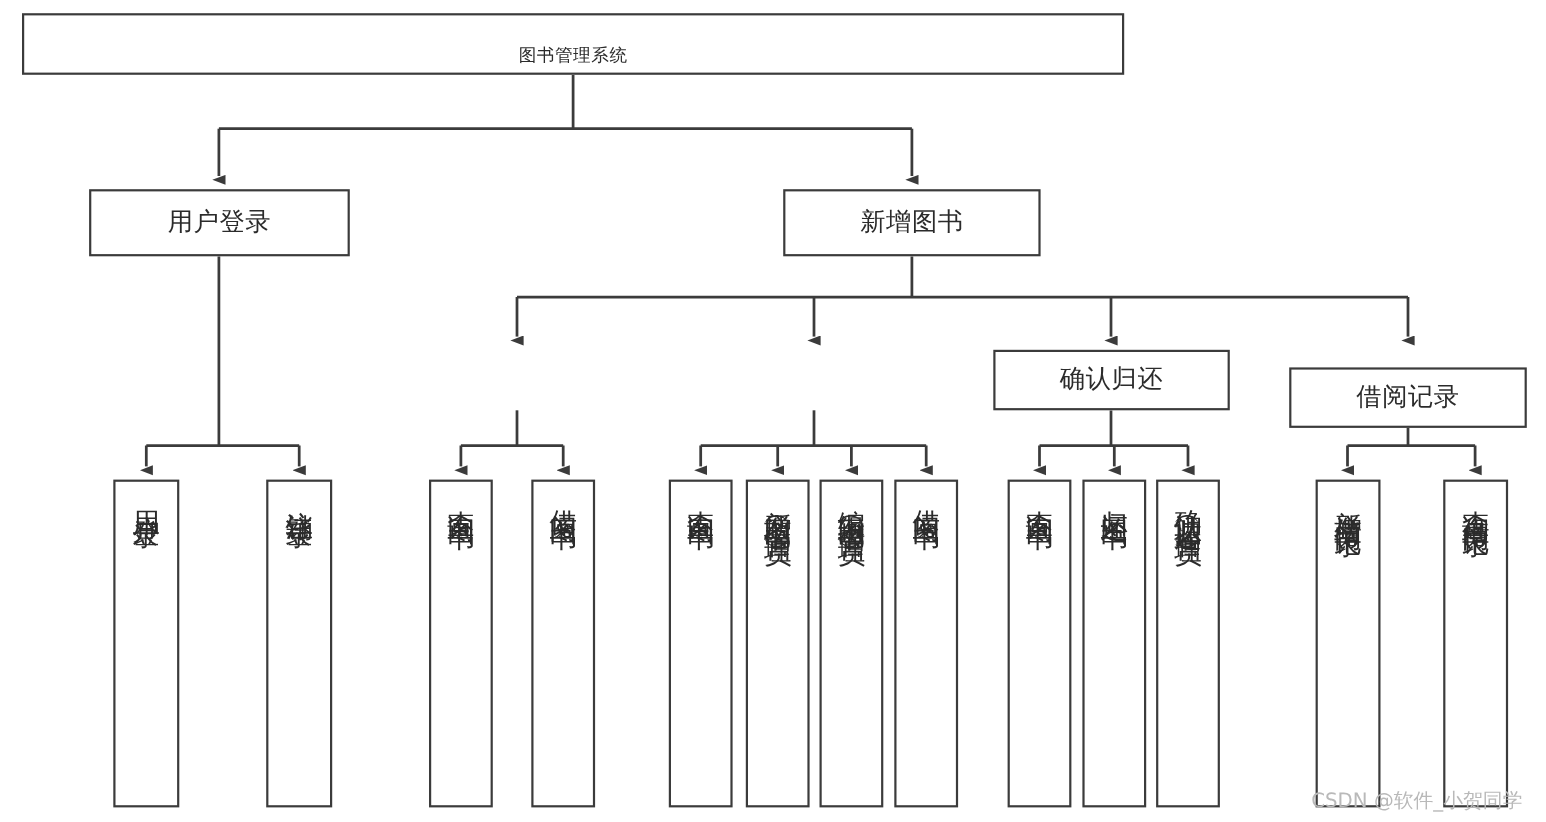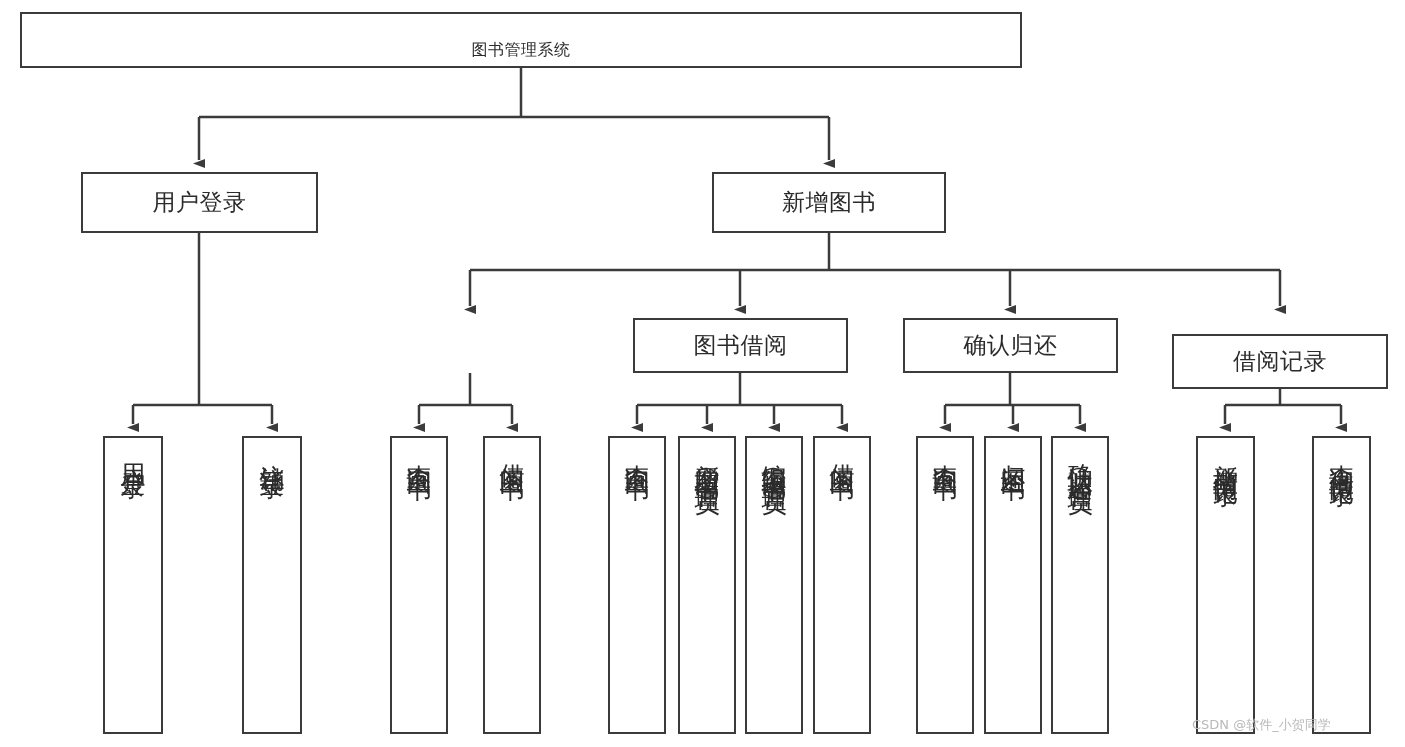--- a/index.html
+++ b/index.html
@@ -61,21 +61,21 @@
     writing-mode: vertical-rl;
     text-orientation: upright;
     font-size: 25px;
     line-height: 1.0;
     letter-spacing: 4px;
     white-space: nowrap;
   }
   #watermark {
     position: absolute;
     color: #b9b9b9;
-    font-size: 13px;
+    font-size: 18px;
     white-space: nowrap;
     z-index: 5;
     font-family: "DejaVu Sans", "Liberation Sans", sans-serif;
   }
 </style>
 </head>
 <body>
 
 <div id="canvas">
 
@@ -137,23 +137,20 @@
 
   <div class="node horiz" style="left:81px; top:172px; width:237px; height:61px;">
     <span class="label">用户登录</span>
   </div>
 
   <div class="node horiz" style="left:712px; top:172px; width:234px; height:61px;">
     <span class="label">新增图书</span>
   </div>
 
 
-  <div class="node horiz" style="left:633px; top:318px; width:215px; height:55px;">
-    <span class="label">图书借阅</span>
-  </div>
 
   <div class="node horiz" style="left:903px; top:318px; width:215px; height:55px;">
     <span class="label">确认归还</span>
   </div>
 
   <div class="node horiz" style="left:1172px; top:334px; width:216px; height:55px;">
     <span class="label">借阅记录</span>
   </div>
 
   <div class="node vert" style="left:103px; top:436px; width:60px; height:298px;">

